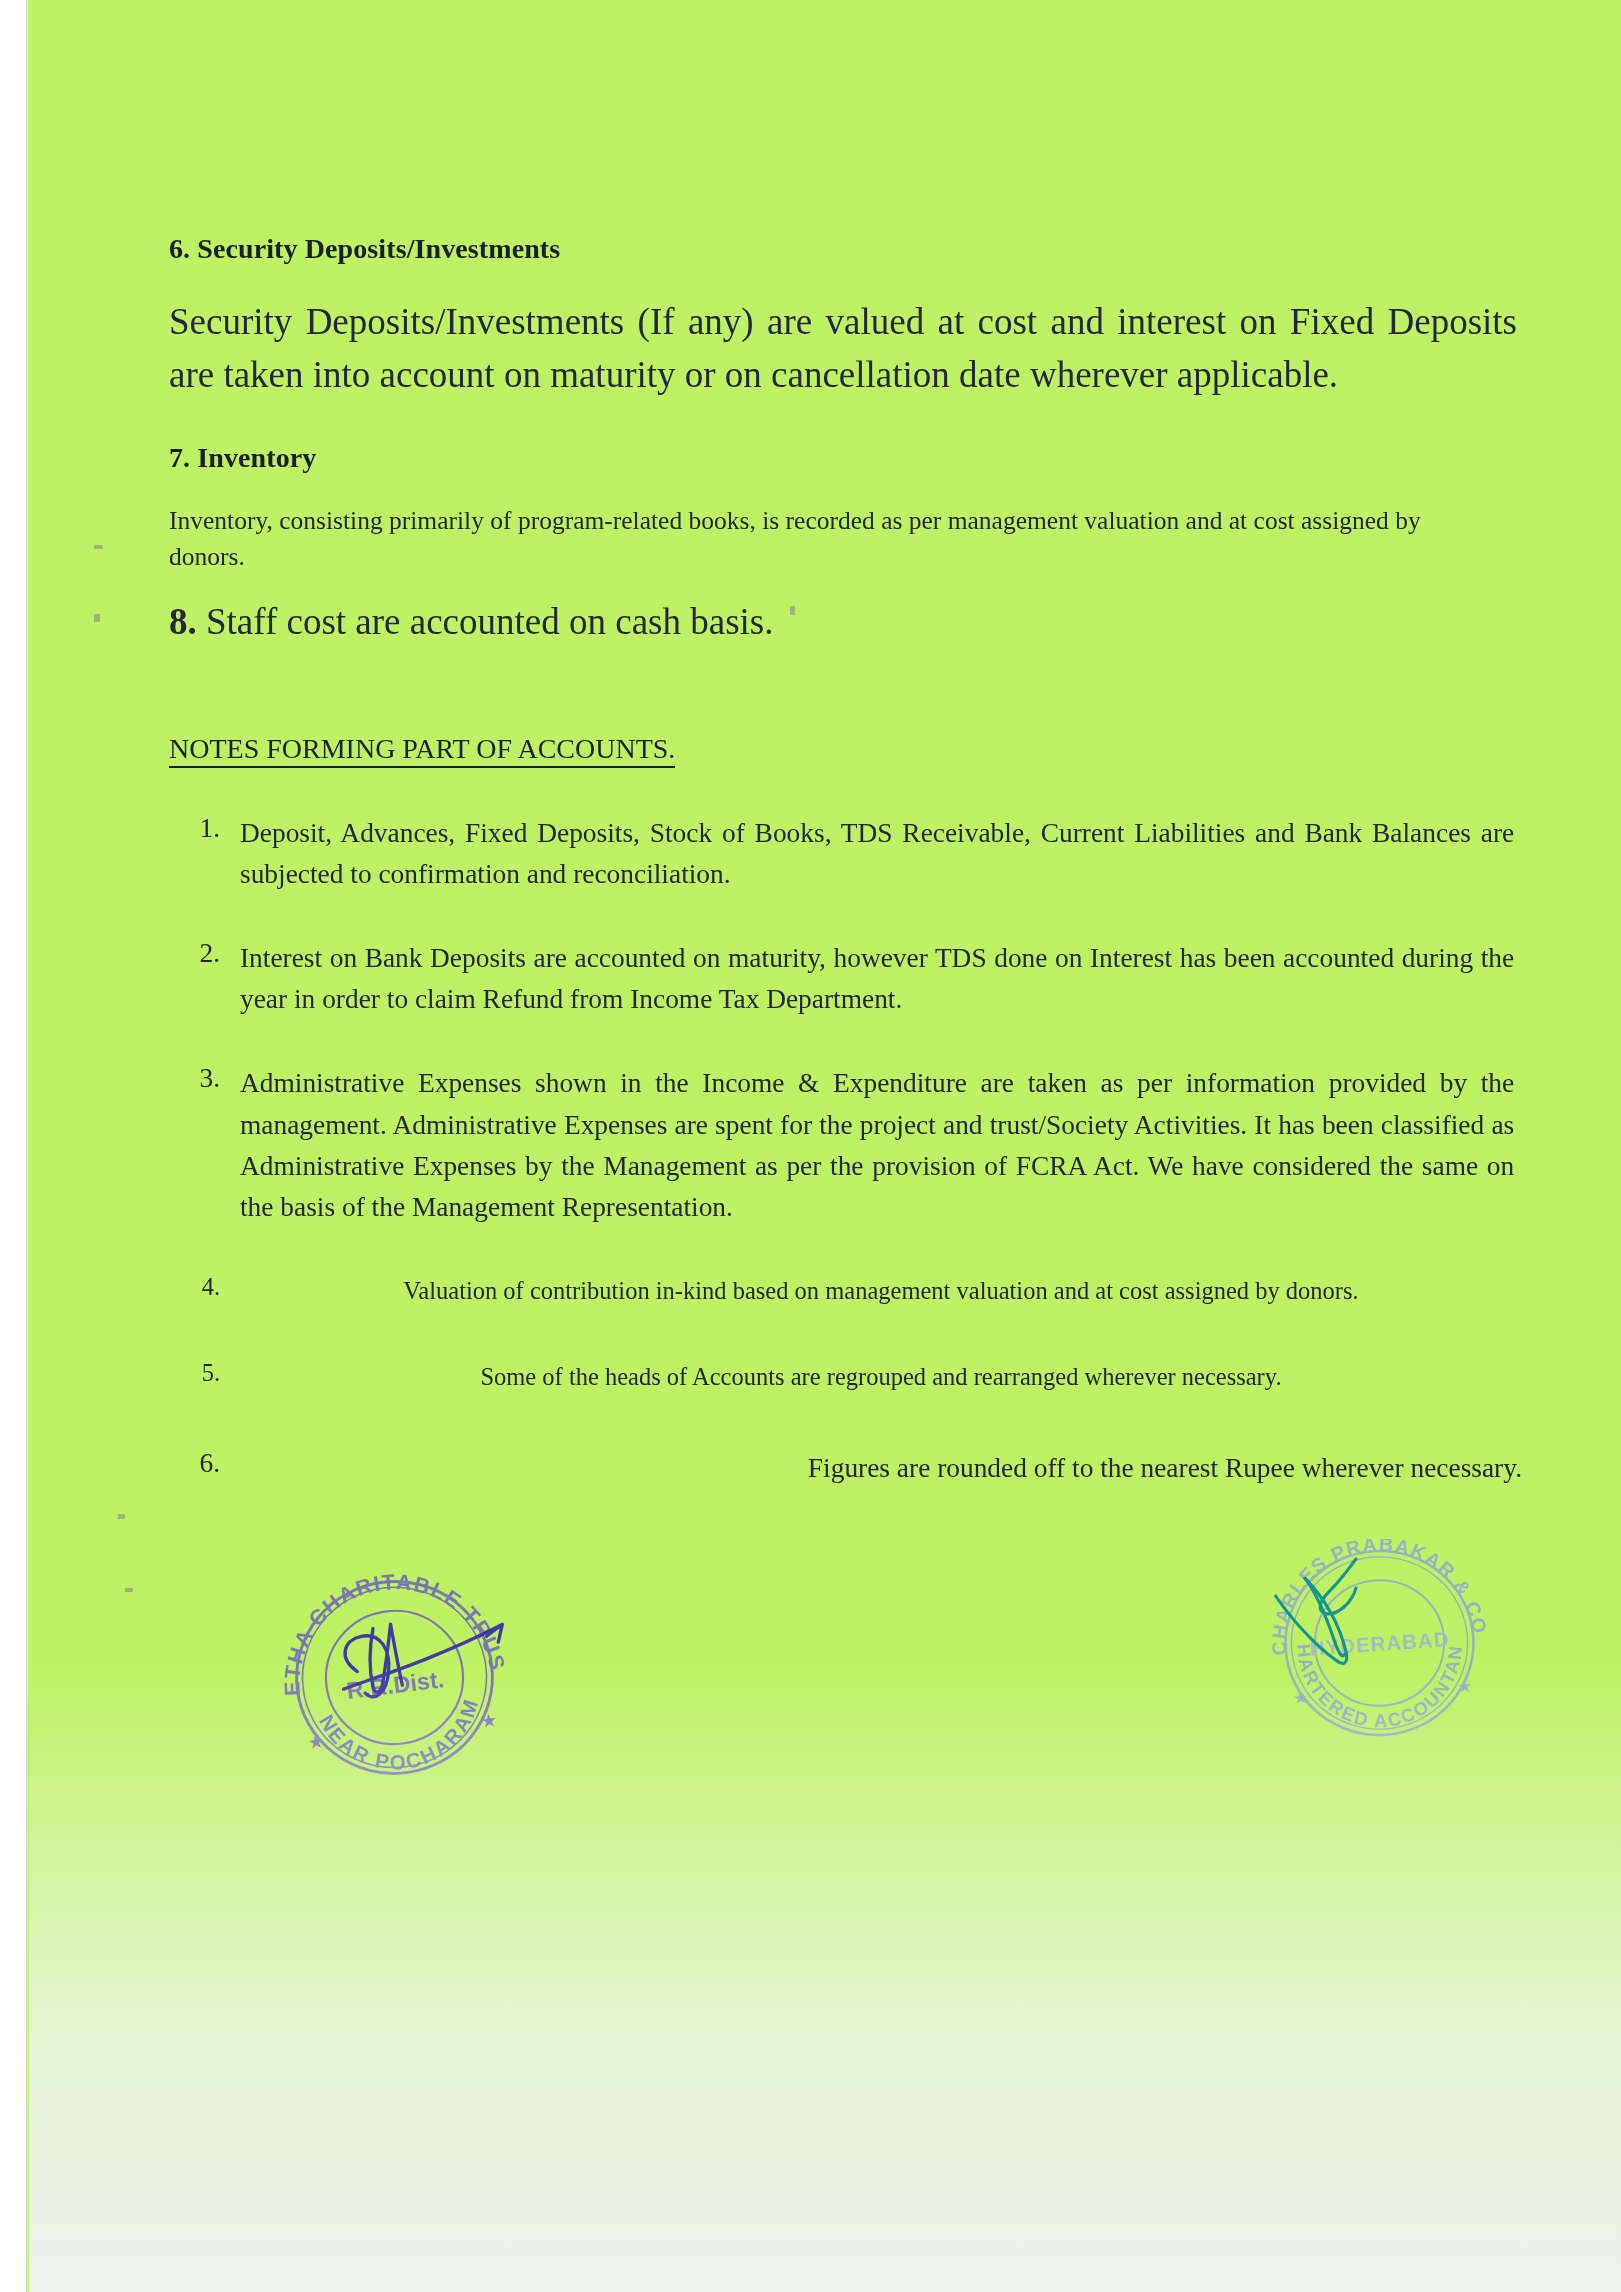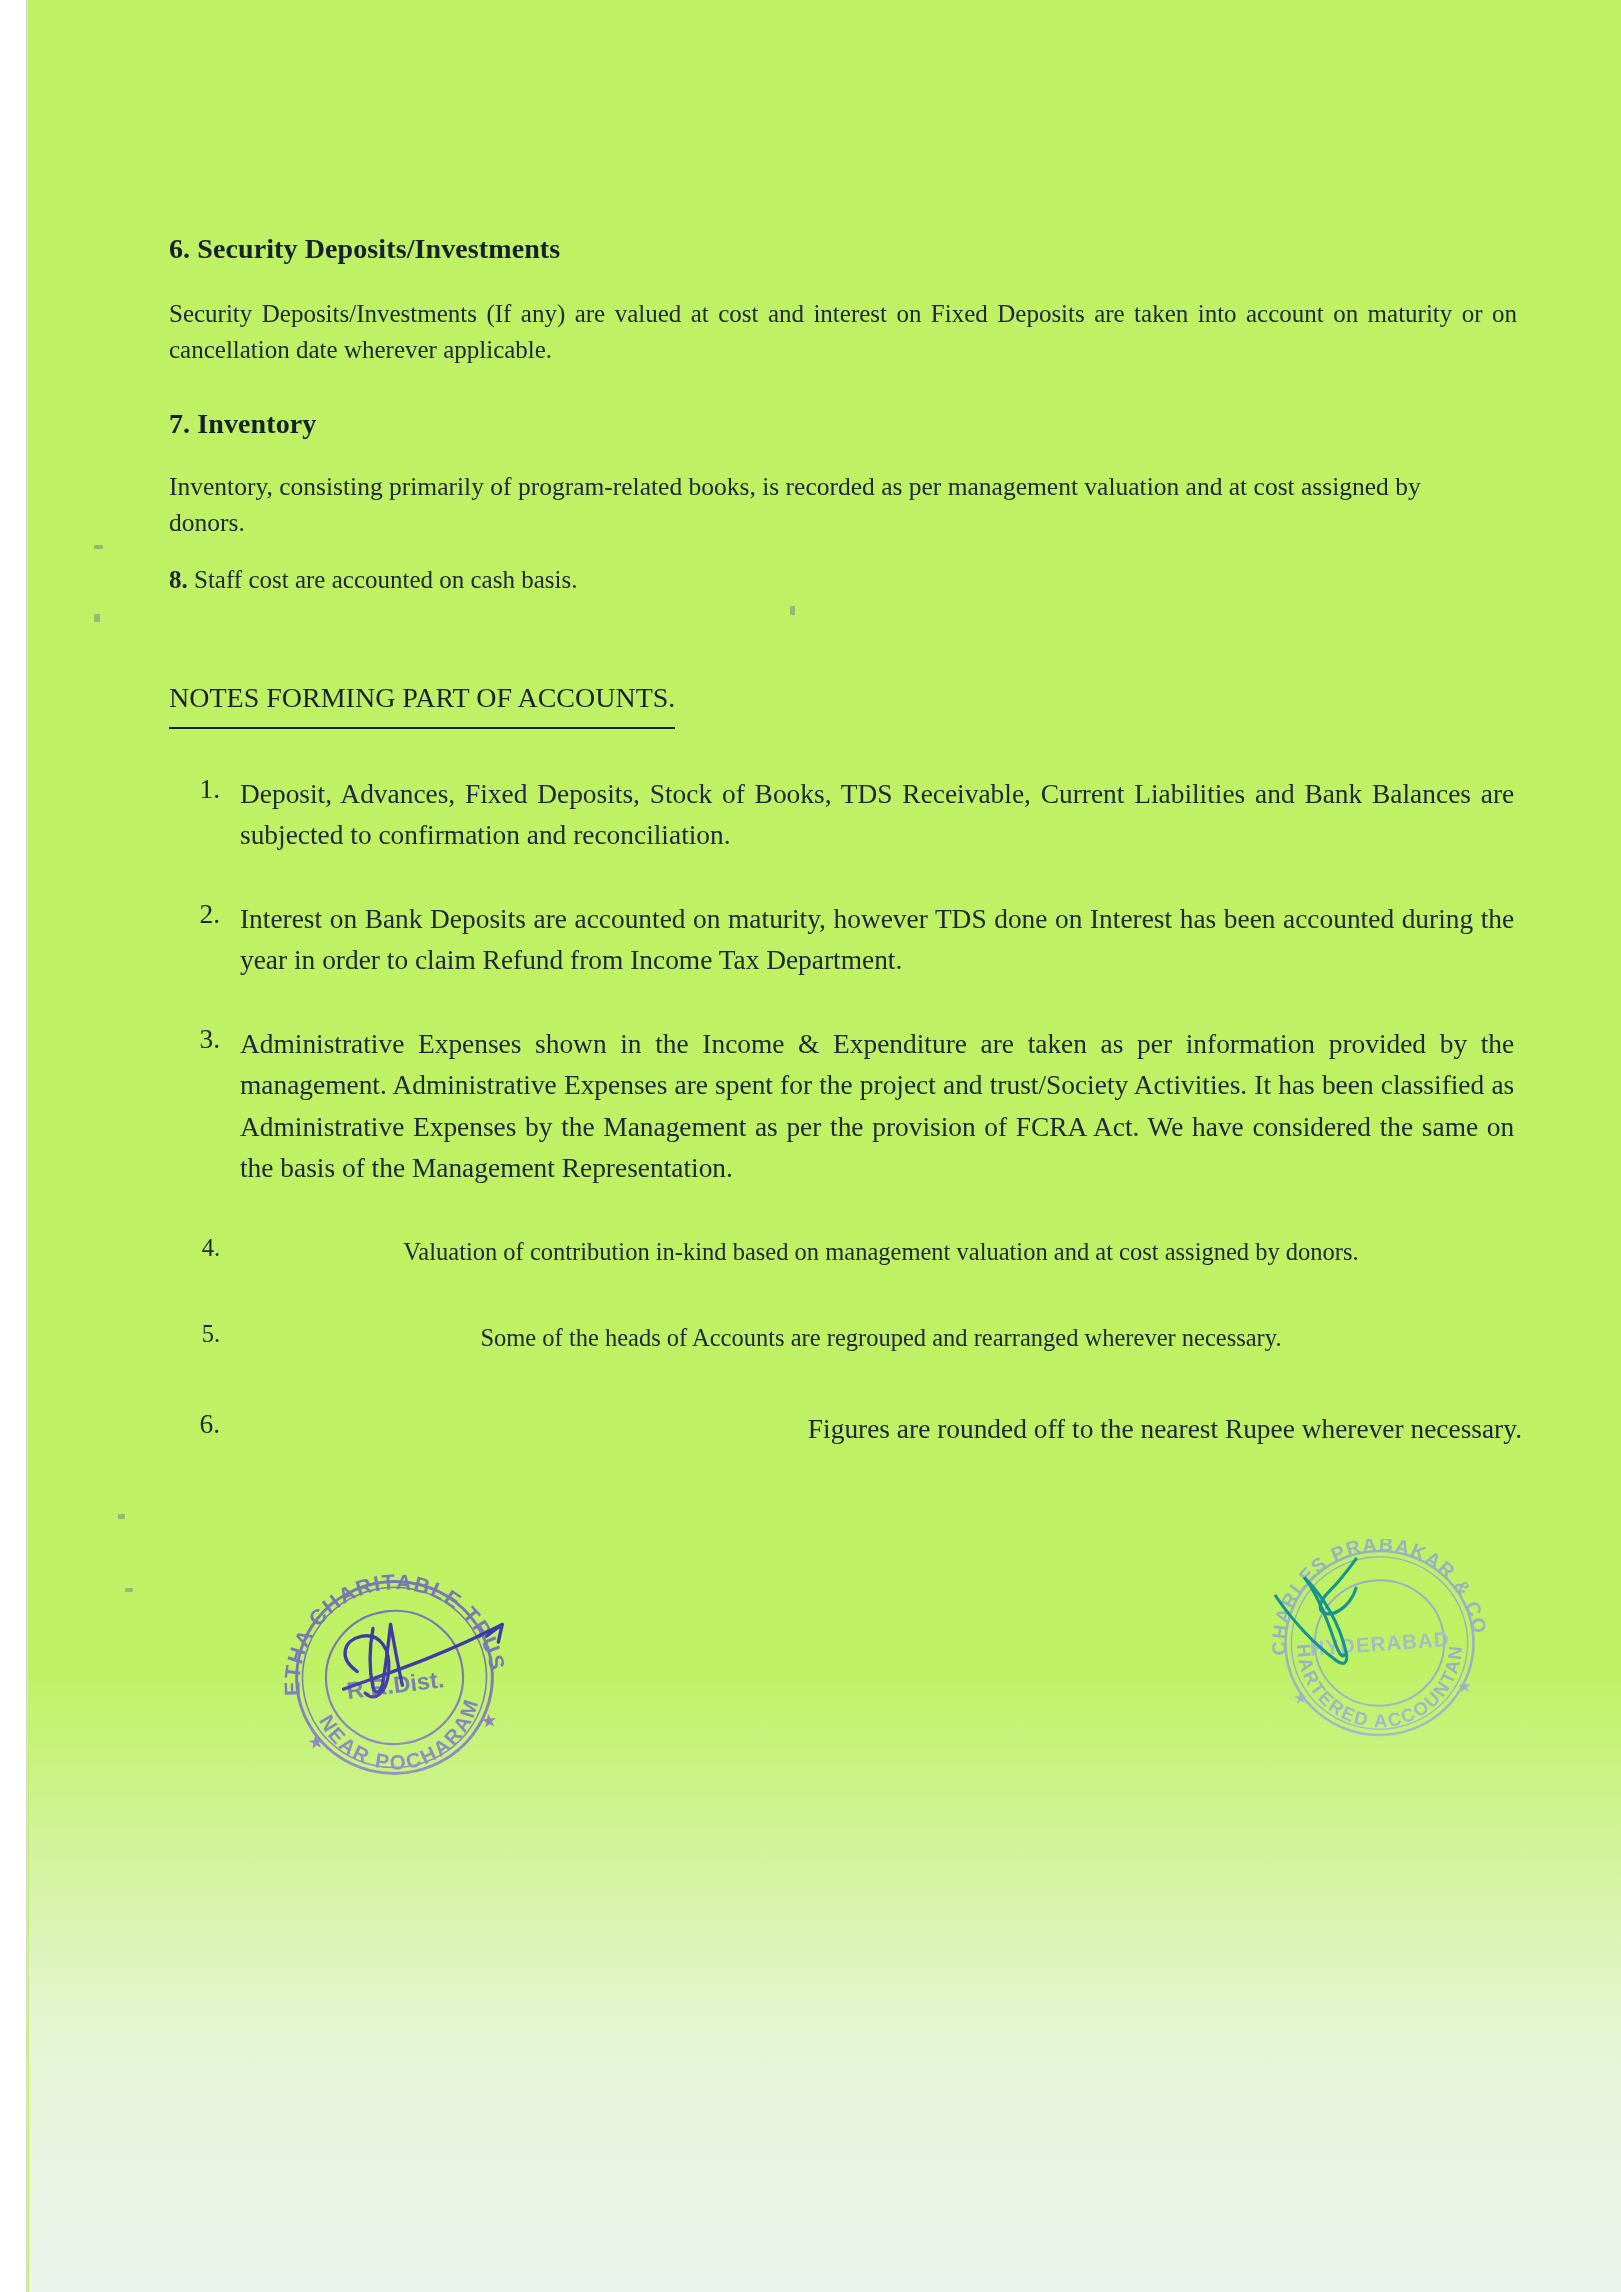--- a/index.html
+++ b/index.html
@@ -54,40 +54,40 @@
   }
 
   .sec-head {
     font-weight: bold;
     font-size: 28px;
     letter-spacing: 0.1px;
     color: #18202f;
     margin: 0;
   }
   .body-par {
-    font-size: 25px;
+    font-size: 37px;
     line-height: 1.42;
     color: #20283a;
     margin: 0;
     text-align: justify;
   }
   .body-par.small {
     font-size: 25.5px;
   }
   .body-par.nojustify {
     text-align: left;
   }
 
   .notes-title {
     font-size: 28px;
     color: #1a2230;
     margin: 0;
     display: inline-block;
     border-bottom: 2px solid #1a2230;
-    padding-bottom: 13px;
+    padding-bottom: 1px;
   }
 
   ol.notes {
     list-style: none;
     margin: 0;
     padding: 0;
   }
   ol.notes > li {
     position: relative;
     padding-left: 71px;

